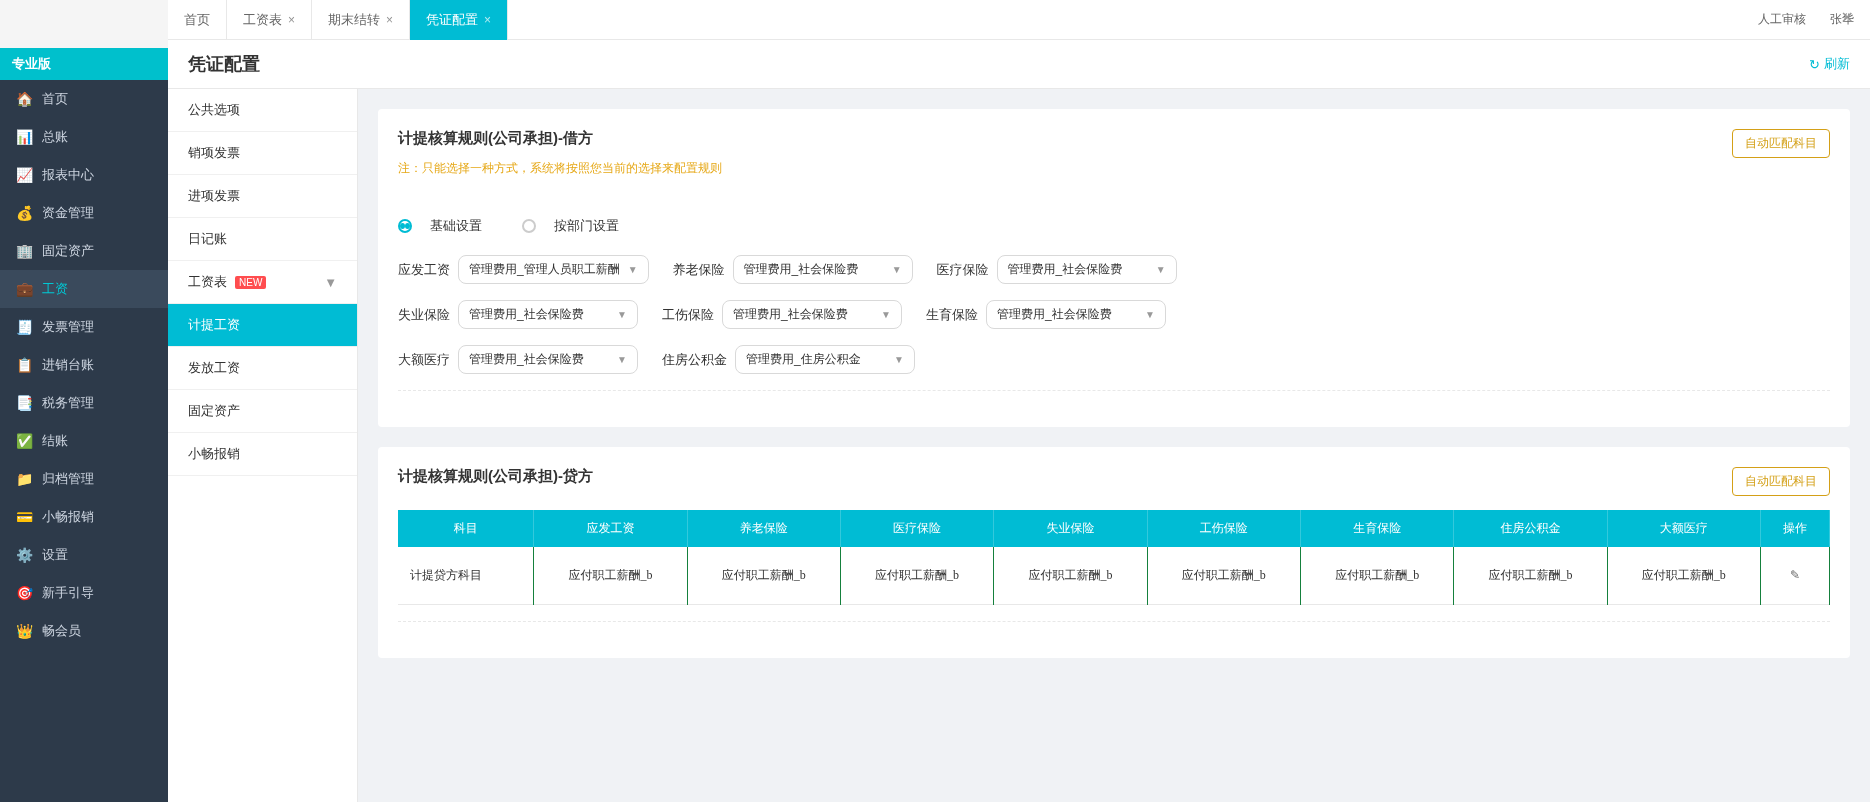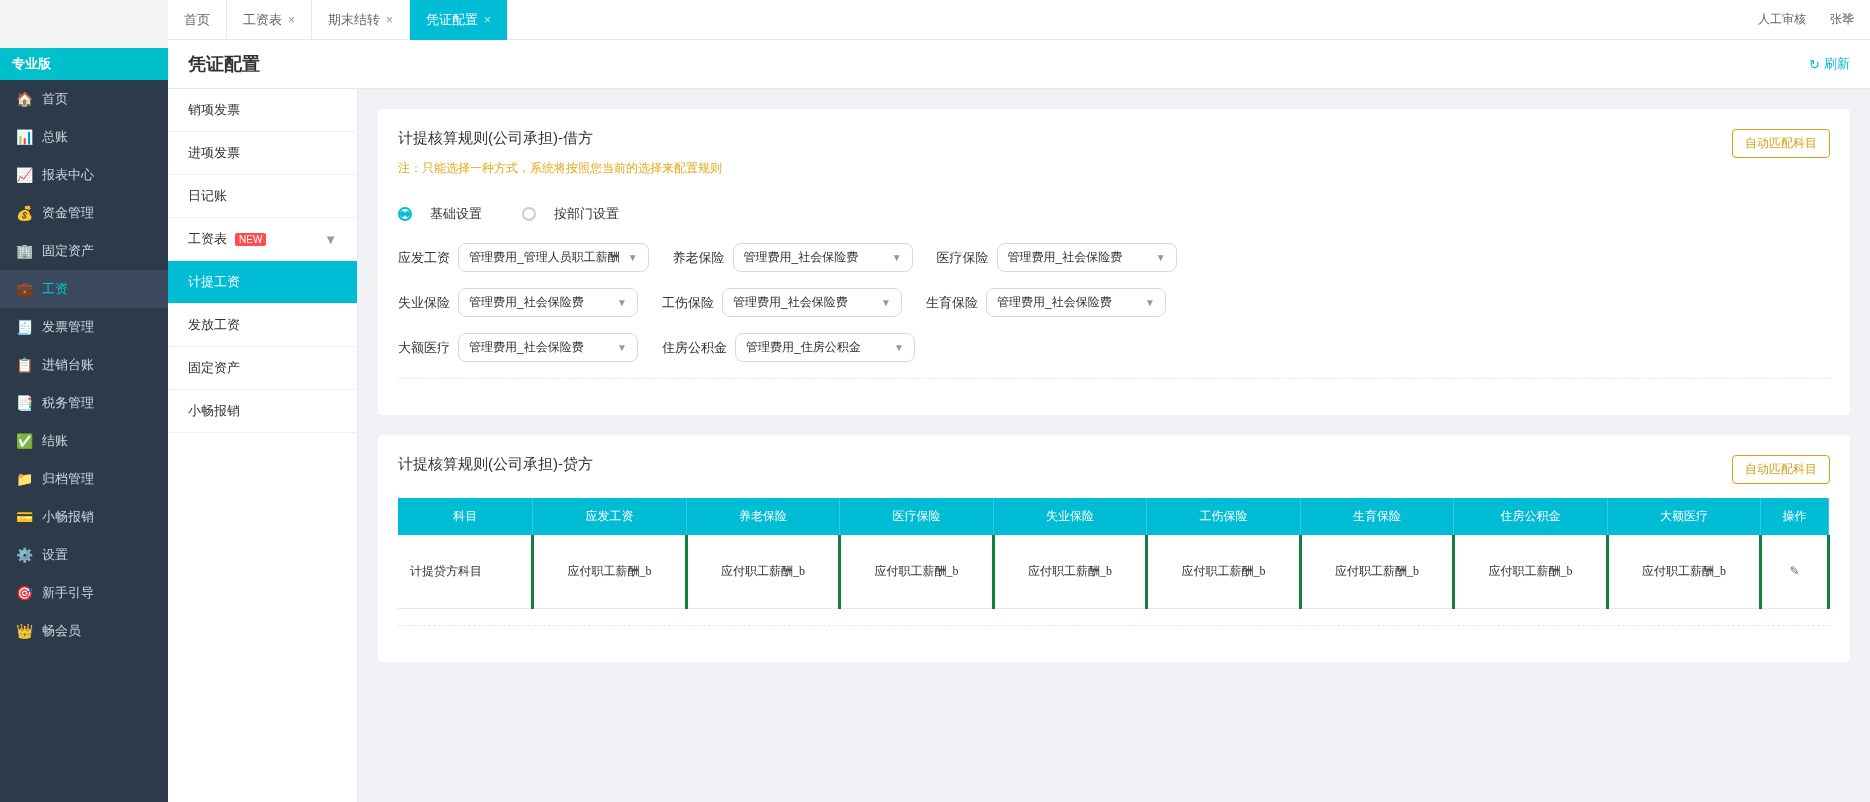--- a/index.html
+++ b/index.html
@@ -159,28 +159,28 @@
 
     
     .section {
       background: white;
       border-radius: 4px;
       padding: 20px;
       margin-bottom: 20px;
     }
     .section-header {
       font-size: 15px;
-      font-weight: normal;
+      font-weight: bold;
       color: #333;
       margin-bottom: 12px;
     }
     .section-note {
       color: #e6a817;
       font-size: 12px;
-      margin-bottom: 16px;
+      margin-bottom: 28px;
     }
     .section-top {
       display: flex;
       justify-content: space-between;
       align-items: flex-start;
       margin-bottom: 12px;
     }
 
     
     .radio-group {
@@ -275,23 +275,23 @@
       padding: 10px 12px;
       text-align: center;
       font-weight: normal;
       border-right: 1px solid rgba(255,255,255,0.2);
     }
     .data-table tbody tr {
       background: white;
       border-bottom: 1px solid #e8e8e8;
     }
     .data-table tbody td {
-      padding: 28px 12px;
+      padding: 20px 12px;
       text-align: center;
-      border-right: 3px solid #15803d;
+      border-right: 1px solid #15803d;
       color: #333;
     }
     .data-table tbody td:first-child { text-align: left; }
     .edit-icon { color: #666; cursor: pointer; }
 
     .divider { border: none; border-bottom: 1px dashed #e8e8e8; margin: 16px 0; }
 
     
     .close-btn {
       position: absolute;
@@ -402,20 +402,23 @@
     <h1 class="page-title">凭证配置</h1>
     <div class="refresh-btn">
       <span>↻</span>
       <span>刷新</span>
     </div>
   </div>
 
   <div class="content-wrapper">
 
     <div class="left-nav">
+      <div class="left-nav-item">
+        <span>公共选项</span>
+      </div>
       <div class="left-nav-item">
         <span>销项发票</span>
       </div>
       <div class="left-nav-item">
         <span>进项发票</span>
       </div>
       <div class="left-nav-item">
         <span>日记账</span>
       </div>
       <div class="left-nav-item" style="justify-content:space-between;">

